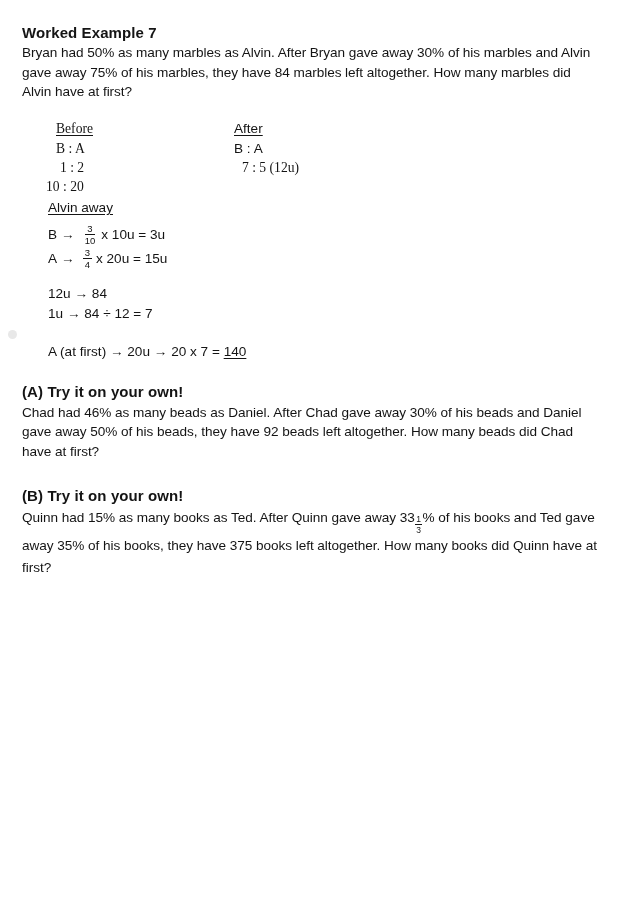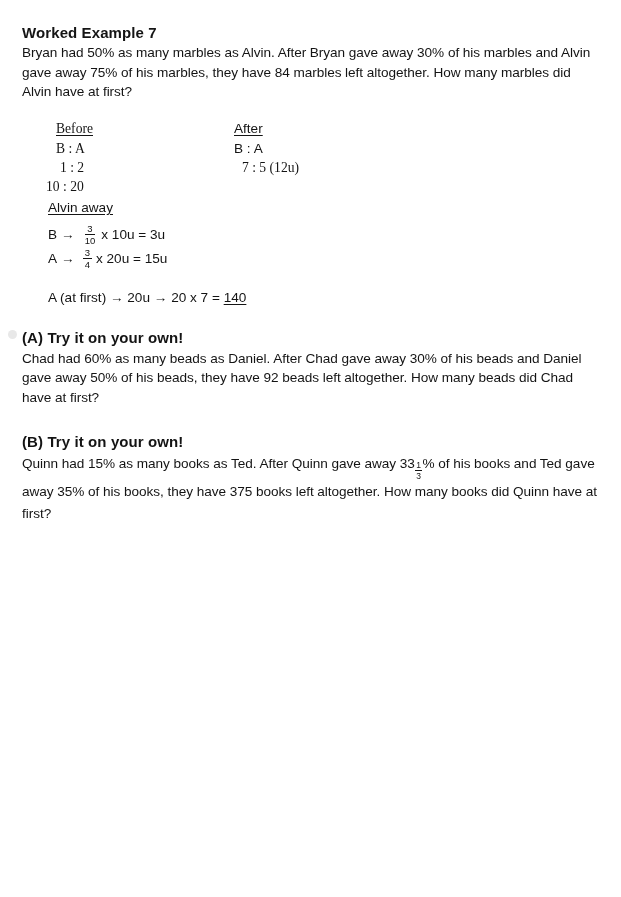--- a/index.html
+++ b/index.html
@@ -200,29 +200,33 @@
         <span>A</span>
         <span style="padding:0 4px 0 4px;">→</span>
         <span class="frac">
           <span class="num">3</span>
           <span class="den">4</span>
         </span>
         <span>x 20u = 15u</span>
       </div>
     </div>
 
+    <div class="units-block">
+      <div>12u → 84</div>
+      <div>1u → 84 ÷ 12 = 7</div>
+    </div>
 
     <div class="answer-line">
       <span>A (at first) → 20u → 20 x 7 = </span><span class="underline-answer">140</span>
     </div>
   </section>
 
   <section class="practice">
     <h2 class="heading">(A) Try it on your own!</h2>
-    <p class="para">Chad had 60% as many beads as Daniel. After Chad gave away 30% of his beads and Daniel gave away 50% of his beads, they have 92 beads left altogether. How many beads did Chad have at first?</p>
+    <p class="para">Chad had 46% as many beads as Daniel. After Chad gave away 30% of his beads and Daniel gave away 50% of his beads, they have 92 beads left altogether. How many beads did Chad have at first?</p>
   </section>
 
   <section class="practice practice-b">
     <h2 class="heading">(B) Try it on your own!</h2>
     <p class="para"><span>Quinn had 15% as many books as Ted. After Quinn gave away 33</span><span class="frac-inline">
           <span class="num">1</span>
           <span class="den">3</span>
         </span><span>% of his books and Ted gave away 35% of his books, they have 375 books left altogether. How many books did Quinn have at first?</span></p>
   </section>
 

